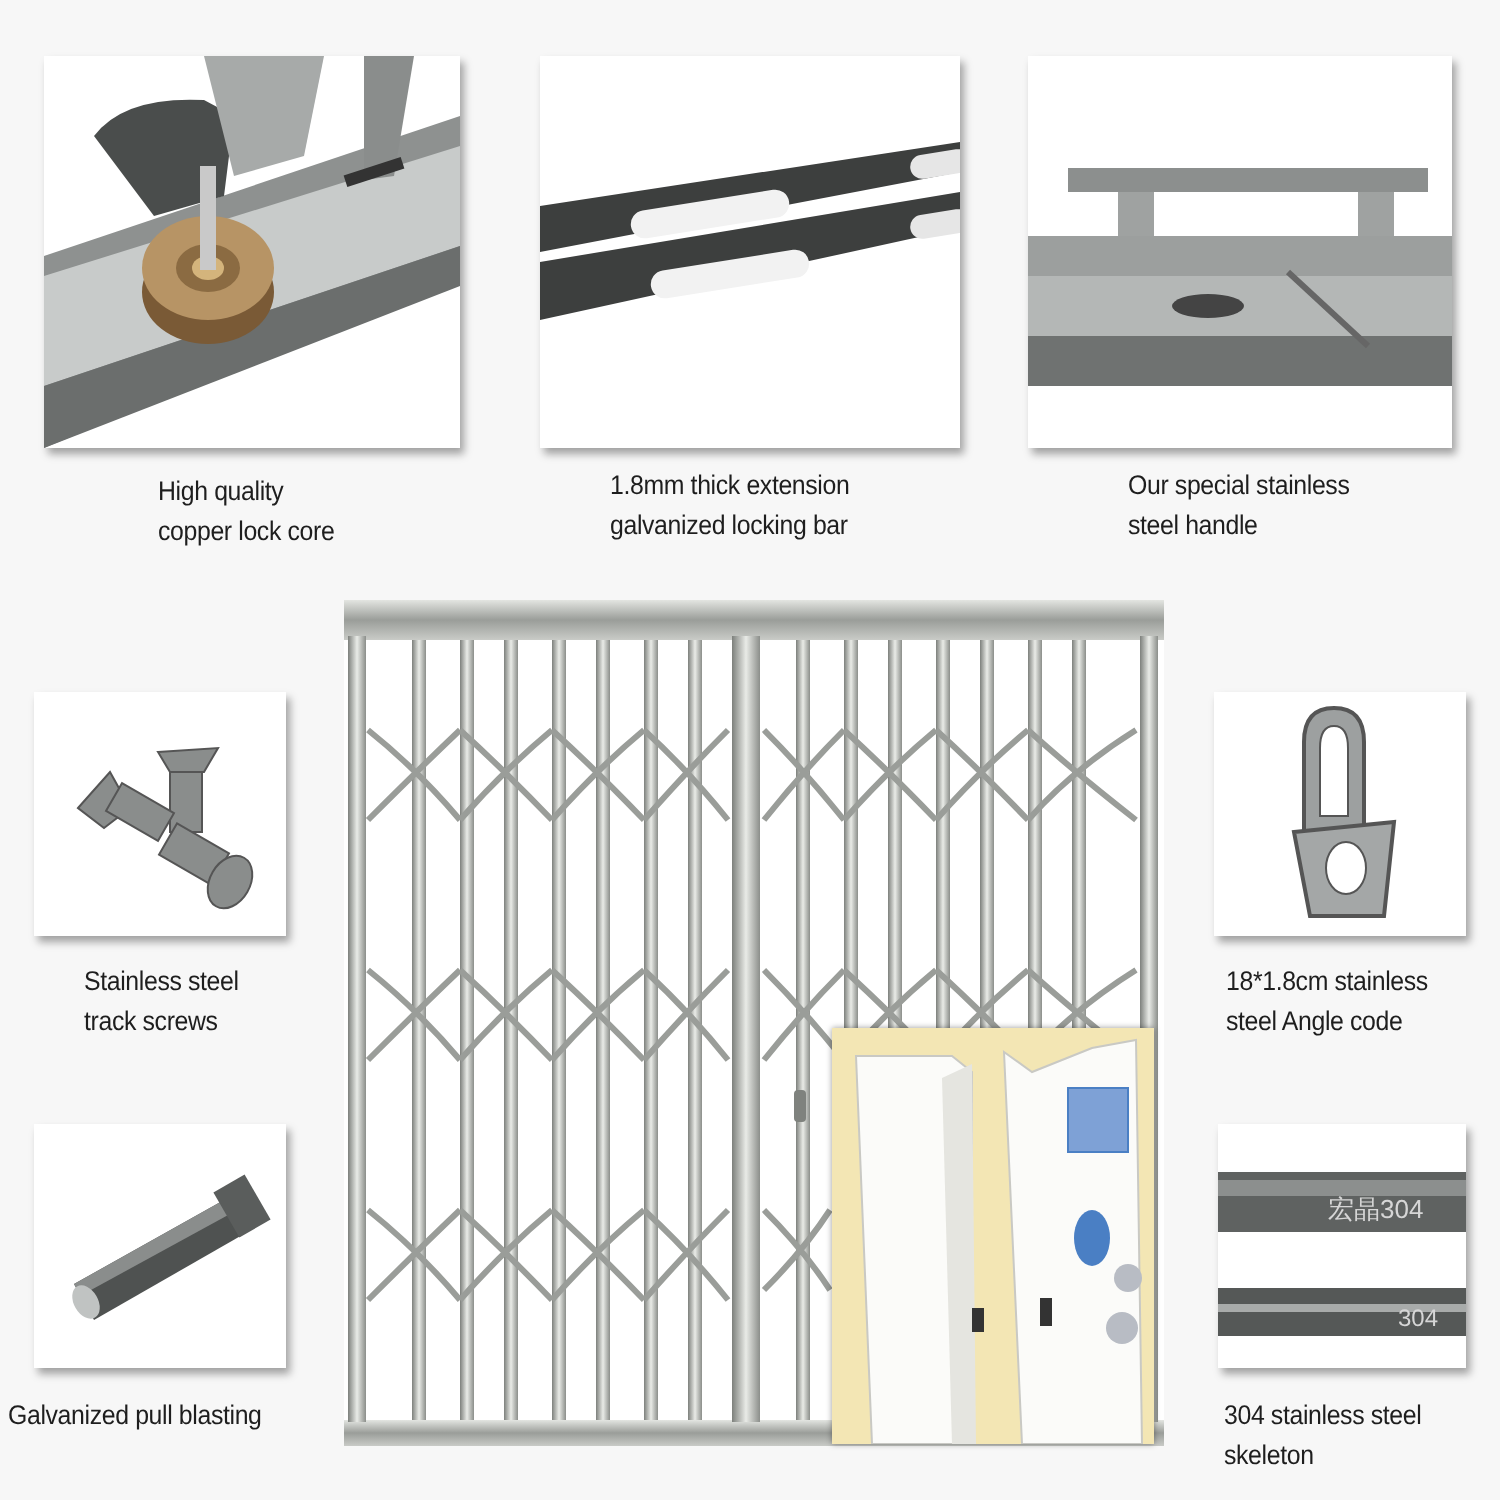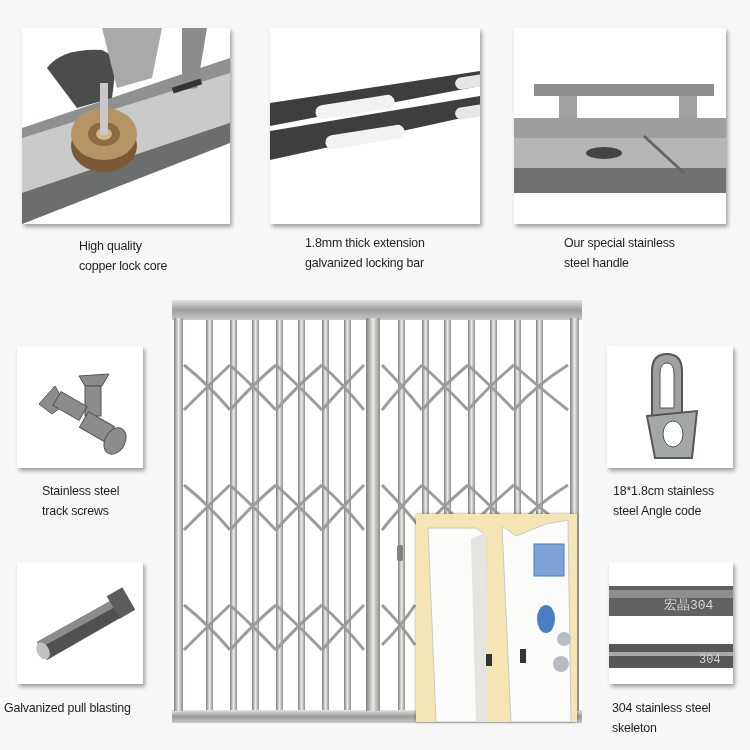--- a/index.html
+++ b/index.html
@@ -1,17 +1,17 @@
 <!DOCTYPE html>
 <html><head>
 <meta charset="utf-8">
 <style>
   html,body{margin:0;padding:0;}
   body{width:750px;height:750px;background:#f7f7f7;position:relative;overflow:hidden;font-family:"Liberation Sans",sans-serif;color:#1a1a1a;}
-  .photo{position:absolute;background:#fff;box-shadow:2px 3px 4px rgba(0,0,0,0.35);overflow:hidden;font-family:Liberation Mono, monospace;}
+  .photo{position:absolute;background:#fff;box-shadow:2px 3px 4px rgba(0,0,0,0.35);overflow:hidden;}
   .photo svg{width:100%;height:100%;display:block;}
   .caption{position:absolute;font-size:13.5px;line-height:20px;color:#1e1e1e;letter-spacing:-0.2px;transform:scaleX(0.92);transform-origin:left top;}
   .caption span{display:block;white-space:nowrap;}
   .gate{position:absolute;left:172px;top:300px;width:410px;height:423px;}
   .gate svg{width:100%;height:100%;display:block;}
   .inset{position:absolute;left:416px;top:514px;width:161px;height:208px;box-shadow:0 0 3px rgba(0,0,0,0.4);}
   .inset svg{width:100%;height:100%;display:block;}
 </style>
 </head>
 <body>

